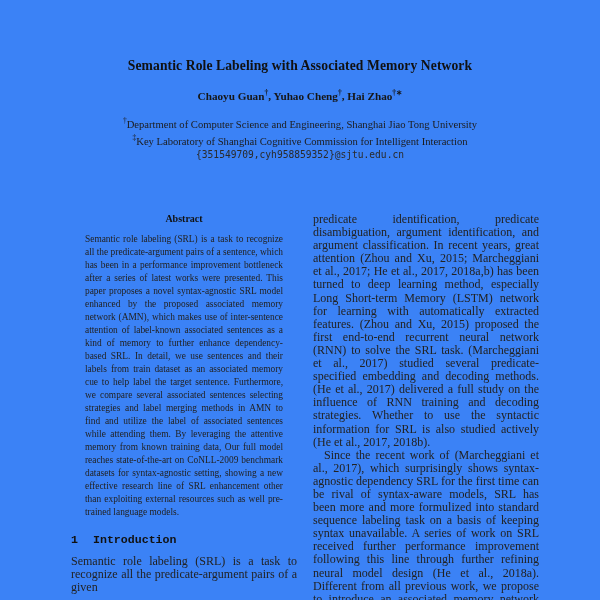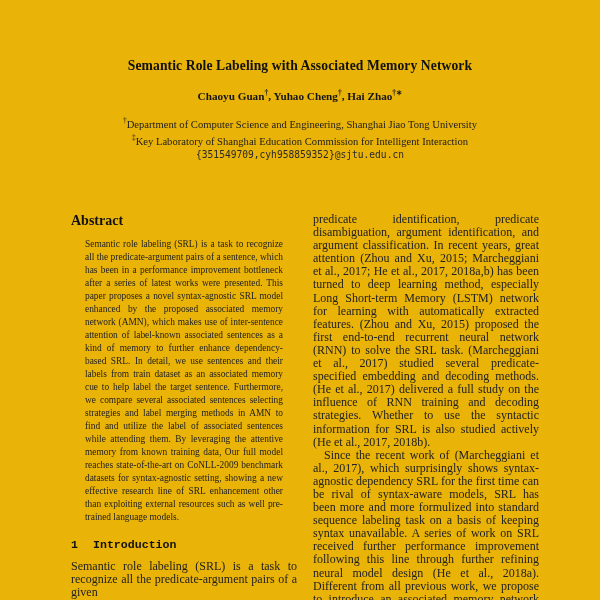--- a/index.html
+++ b/index.html
@@ -1,21 +1,21 @@
 <!DOCTYPE html>
 <html><head>
 <meta charset="utf-8">
 <style>
   * { margin: 0; padding: 0; box-sizing: border-box; }
   html, body { width: 600px; height: 600px; background: #ffffff; }
   .page {
     position: relative;
     width: 600px;
     height: 600px;
-    background: #eab308;
+    background: #3b82f6;
     overflow: hidden;
     font-family: "Liberation Serif", serif;
     color: #1f1f1f;
   }
   
   .header {
     position: absolute;
     top: 58px;
     left: 0;
     width: 600px;
@@ -53,22 +53,23 @@
   .columns {
     position: absolute;
     top: 213px;
     left: 71px;
     width: 468px;
     display: flex;
     gap: 16px;
   }
   .col { width: 226px; }
   .abstract-heading {
+    text-align: center;
     font-weight: bold;
-    font-size: 14px;
+    font-size: 10px;
     color: #111;
     margin-bottom: 9px;
   }
   .abstract-text {
     margin: 0 14px;
     font-size: 9.4px;
     line-height: 13px;
     text-align: justify;
     color: #222;
   }
@@ -96,21 +97,21 @@
 
   <div class="header">
     <div class="title">Semantic Role Labeling with Associated Memory Network</div>
 
     <div class="authors">
       <span><span>Chaoyu Guan</span><sup>†</sup><span>, </span></span><span><span>Yuhao Cheng</span><sup>†</sup><span>, </span></span><span><span>Hai Zhao</span><sup>†∗</sup></span>
     </div>
 
     <div class="affiliations">
       <div class="affiliation-line"><sup>†</sup><span>Department of Computer Science and Engineering, Shanghai Jiao Tong University</span></div>
-      <div class="affiliation-line"><sup>‡</sup><span>Key Laboratory of Shanghai Education Commission for Intelligent Interaction</span></div>
+      <div class="affiliation-line"><sup>‡</sup><span>Key Laboratory of Shanghai Cognitive Commission for Intelligent Interaction</span></div>
     </div>
 
     <div class="emails">
       <div>{351549709,cyh958859352}@sjtu.edu.cn</div>
     </div>
   </div>
 
   <div class="columns">
 
     <div class="col">

